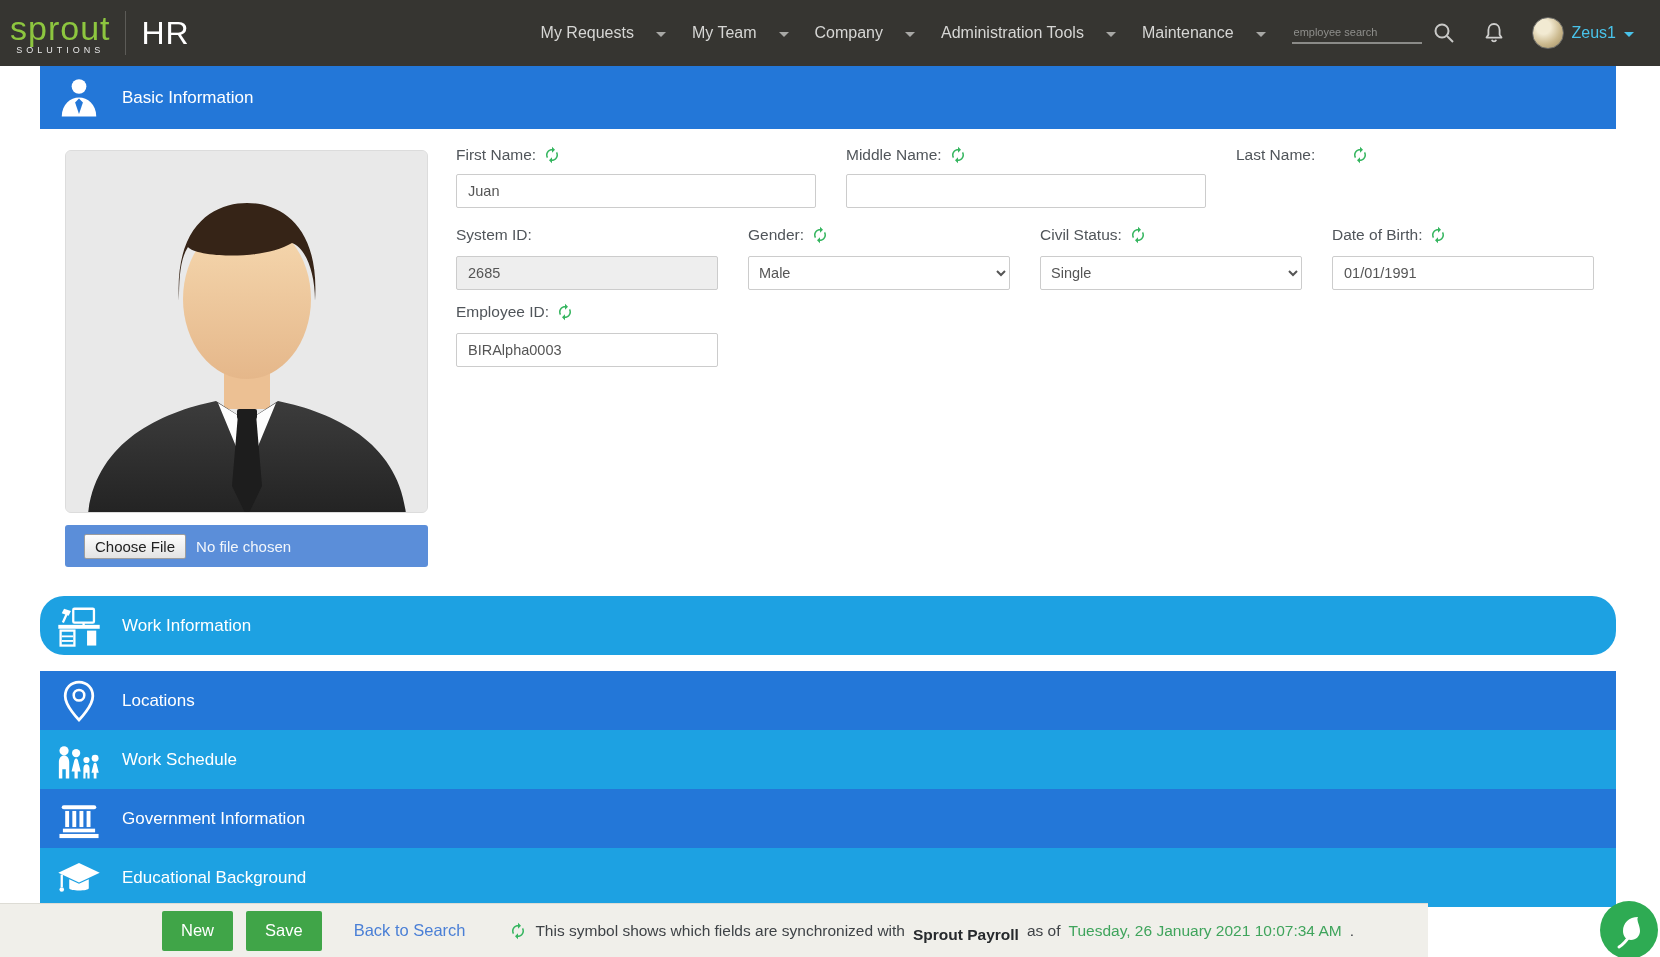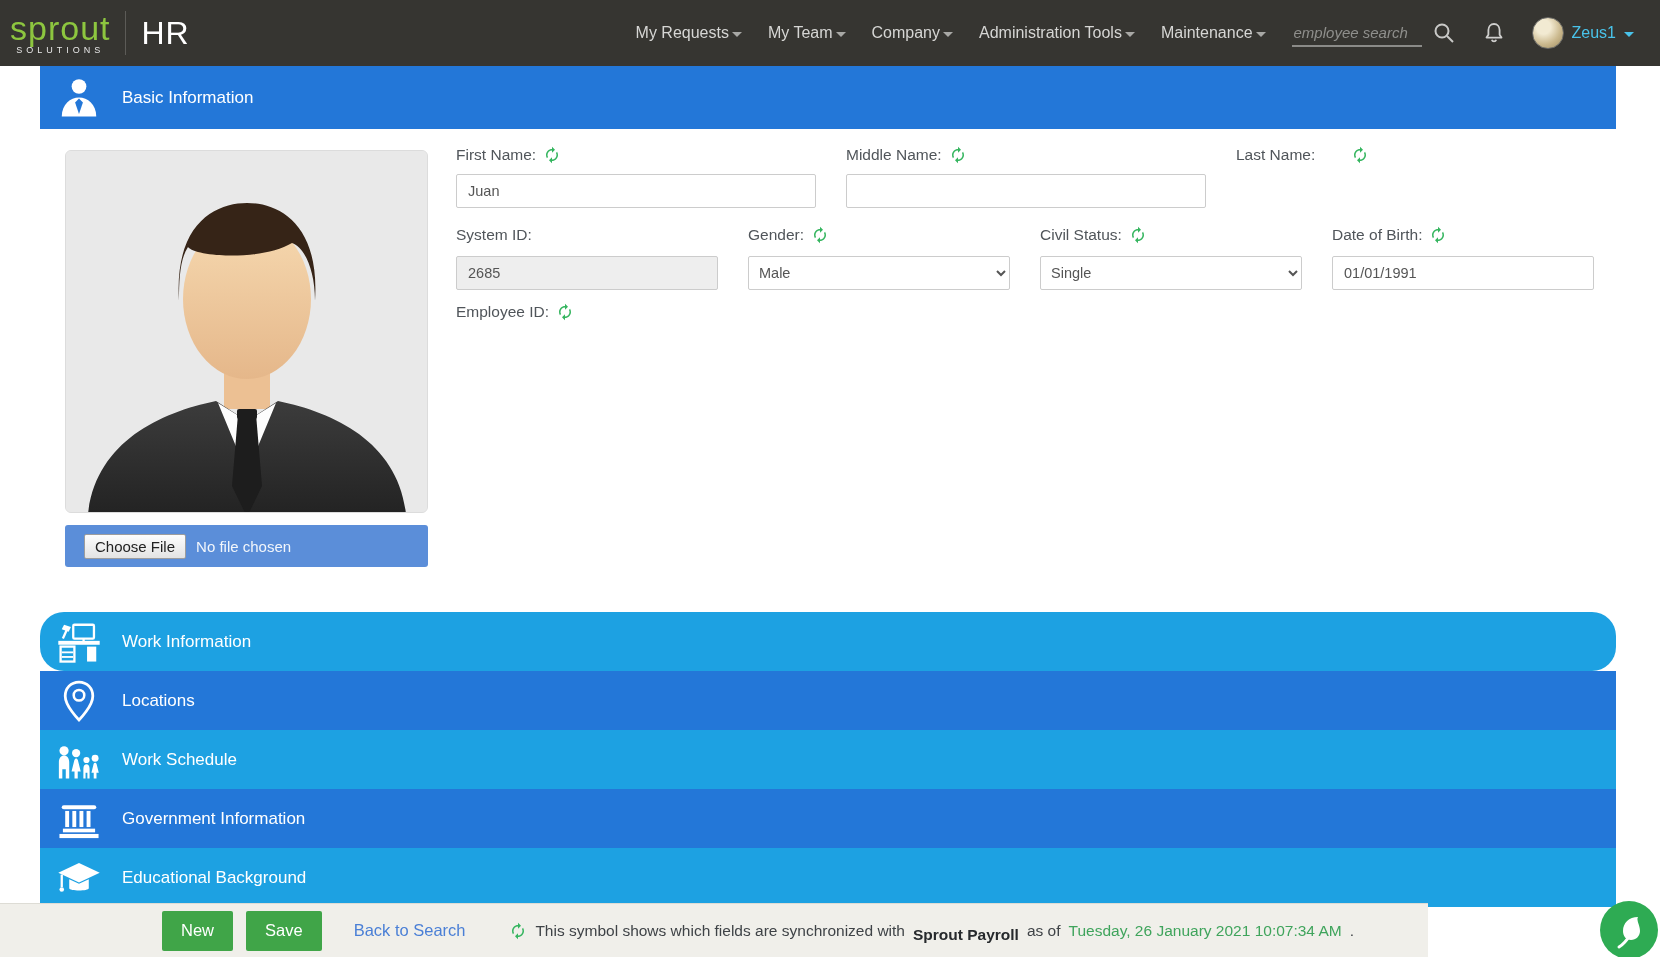--- a/index.html
+++ b/index.html
@@ -10,44 +10,44 @@
   
   .navbar { position:absolute; left:0; top:0; width:1660px; height:66px;
     background:#363531; display:flex; align-items:center; z-index:30; }
   .brand { display:flex; align-items:center; padding-left:10px; }
   .brand-logo { display:flex; flex-direction:column; align-items:center; line-height:1; }
   .brand-word { color:#8dc63f; font-size:34px; font-weight:400; letter-spacing:1px; }
   .brand-sub { color:#e8e8e8; font-size:9px; letter-spacing:4px; margin-top:1px; }
   .brand-divider { width:1px; height:44px; background:#5c5b57; margin:0 16px 0 14px; }
   .brand-product { color:#fff; font-size:32px; font-weight:300; letter-spacing:1px; }
   .nav-right { margin-left:auto; display:flex; align-items:center; gap:26px; padding-right:26px; }
-  .nav-item { display:flex; align-items:center; gap:3px; color:#d6d6d4; font-size:16px; cursor:pointer; }
+  .nav-item { display:flex; align-items:center; gap:22px; color:#d6d6d4; font-size:16px; cursor:pointer; }
   .caret { width:0; height:0; border-left:5px solid transparent; border-right:5px solid transparent;
     border-top:5px solid #a8a8a5; margin-top:2px; }
   .nav-search { display:flex; align-items:center; gap:10px; }
   .nav-search input { width:130px; background:transparent; border:none;
-    border-bottom:2px solid #8b8b88; color:#ddd; font-size:15px; padding:4px 2px; outline:none;font-style:italic; }
+    border-bottom:2px solid #8b8b88; color:#ddd; font-size:11px; padding:4px 2px; outline:none; }
   .nav-search input::placeholder { color:#8f8f8c; }
   .icon-btn { width:24px; height:24px; cursor:pointer; }
   .nav-user { display:flex; align-items:center; gap:8px; cursor:pointer; }
   .nav-avatar { width:32px; height:32px; border-radius:50%;
     background:radial-gradient(circle at 35% 30%, #f2ead2 0 25%, #cbb98e 60%, #9d8a5e 100%);
     border:1px solid #6b6b68; }
   .nav-username { color:#49c3ea; font-size:16px; }
   .nav-user .caret { border-top-color:#49c3ea; }
 
   
   .bar { position:absolute; left:40px; width:1576px; height:59px; display:flex;
     align-items:center; color:#fff; font-size:17px; cursor:pointer; }
   .bar-dark { background:#2377d8; }
   .bar-light { background:#1da1e2; }
   .bar .bar-icon { width:46px; height:46px; margin:0 20px 0 16px; flex:0 0 auto; }
   .bar-label { font-weight:400; }
   #bar-basic { top:66px; height:63px; }
-  #bar-work { top:612px;border-radius:24px; }
+  #bar-work { top:596px;border-radius:24px; }
   #bar-locations { top:671px; }
   #bar-schedule { top:730px; }
   #bar-government { top:789px; }
   #bar-education { top:848px; }
 
   
   .photo-box { position:absolute; left:65px; top:150px; width:363px; height:363px;
     background:#e9e9e9; border:1px solid #dcdcdc; border-radius:6px; overflow:hidden; }
   .upload-bar { position:absolute; left:65px; top:525px; width:363px; height:42px;
     background:#5b8ed9; border-radius:3px; display:flex; align-items:center; padding-left:19px; cursor:pointer; }
@@ -248,20 +248,21 @@
       </svg>
   </div>
   <input class="tfield r2f g4 w-md" type="text" value="01/01/1991" style="">
 
   <div class="field-label r3l g1">
     <span>Employee ID:</span>
     <svg class="sync">
         <use href="#i-sync"></use>
       </svg>
   </div>
+  <input class="tfield r3f g1 w-md" type="text" value="BIRAlpha0003" style="">
 
   <div class="bar bar-light" id="bar-work">
     <svg class="bar-icon" viewBox="0 0 40 40">
       <rect x="15" y="5" width="18" height="12" rx="1" fill="none" stroke="#fff" stroke-width="2"></rect>
       <line x1="24" y1="17" x2="24" y2="20" stroke="#fff" stroke-width="2"></line>
       <path d="M10 8 L6 17" stroke="#fff" stroke-width="2"></path>
       <path d="M7 5 l6 2 -2 4 -6 -2 z" fill="#fff"></path>
       <rect x="2" y="19" width="36" height="3.4" fill="#fff"></rect>
       <rect x="4" y="24" width="12" height="13" fill="none" stroke="#fff" stroke-width="2"></rect>
       <line x1="5" y1="29" x2="15" y2="29" stroke="#fff" stroke-width="1.6"></line>

